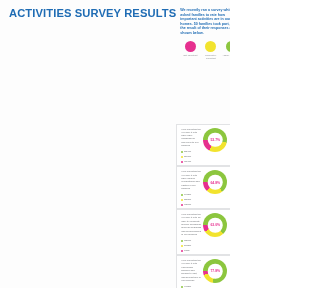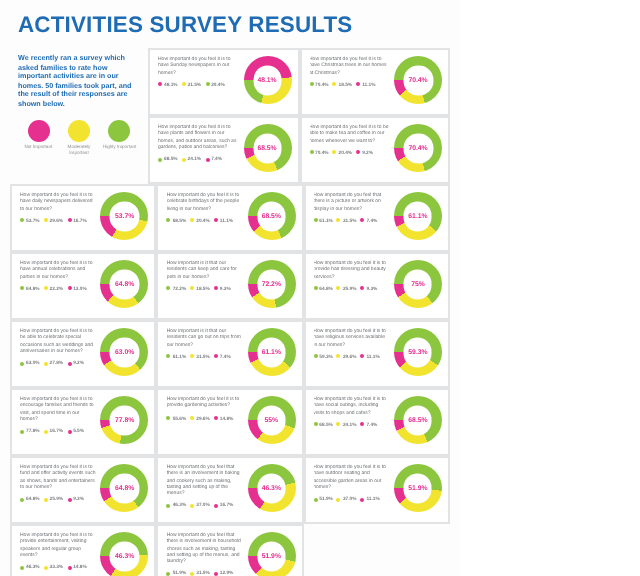--- a/index.html
+++ b/index.html
@@ -5,21 +5,21 @@
   html,body{margin:0;padding:0;}
   body{
     width:230px;height:288px;overflow:hidden;
     background:#ffffff;
     font-family:"Liberation Sans", sans-serif;
     color:#55585c;
   }
   .page{
     width:230px;height:288px;box-sizing:border-box;
     padding:5px 5px 3px 5px;
-    display:flex;flex-direction:column;
+    display:flex;
     background:#fdfdfd;
   }
   .title{
     font-size:11.2px;font-weight:bold;letter-spacing:.1px;
     color:#1f6cb4;
     line-height:13px;
     margin:2px 0 4px 4px;
     white-space:nowrap;
   }
   .body-area{flex:1;display:flex;flex-direction:column;gap:0;}

